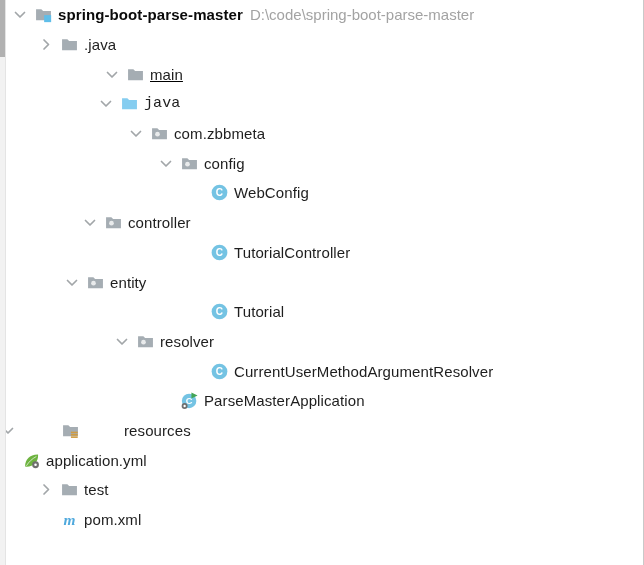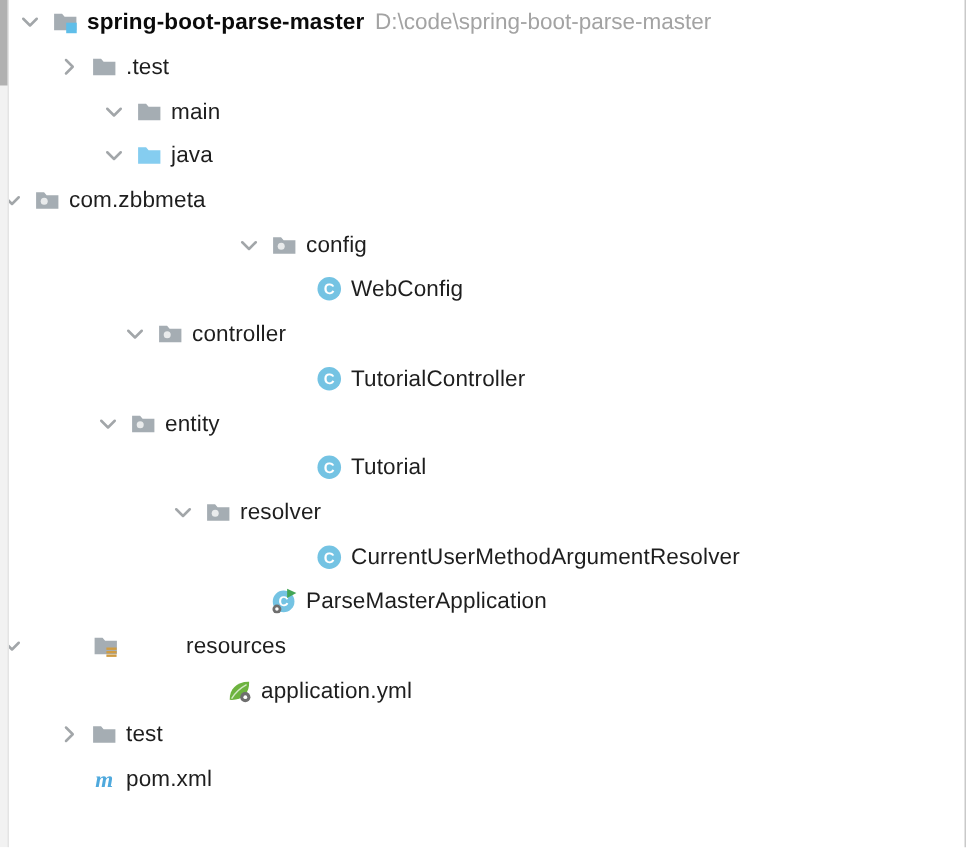--- a/index.html
+++ b/index.html
@@ -69,49 +69,49 @@
         <span class="chev">
           <svg width="17" height="17" viewBox="0 0 16 16">
             <polyline points="6,3.5 10.5,8 6,12.5" fill="none" stroke="#a2a6a9" stroke-width="1.7" stroke-linecap="round" stroke-linejoin="round"></polyline>
           </svg>
         </span>
         <span class="ico">
           <svg width="17" height="17" viewBox="0 0 16 16">
             <path d="M1 3 h5 l1.6 1.8 H15 V13.4 H1 Z" fill="#a5adb3"></path>
           </svg>
         </span>
-        <span class="lbl">.test</span>
-      </div>
-      <div class="row" style="padding-left: 68px;">
+        <span class="lbl">.java</span>
+      </div>
+      <div class="row" style="padding-left: 104px; text-decoration: underline;">
         <span class="chev">
           <svg width="17" height="17" viewBox="0 0 16 16">
             <polyline points="3.5,6 8,10.5 12.5,6" fill="none" stroke="#a2a6a9" stroke-width="1.7" stroke-linecap="round" stroke-linejoin="round"></polyline>
           </svg>
         </span>
         <span class="ico">
           <svg width="17" height="17" viewBox="0 0 16 16">
             <path d="M1 3 h5 l1.6 1.8 H15 V13.4 H1 Z" fill="#a5adb3"></path>
           </svg>
         </span>
         <span class="lbl">main</span>
       </div>
-      <div class="row" style="padding-left: 68px;">
+      <div class="row" style="padding-left: 98px; font-family: Liberation Mono, monospace;">
         <span class="chev">
           <svg width="17" height="17" viewBox="0 0 16 16">
             <polyline points="3.5,6 8,10.5 12.5,6" fill="none" stroke="#a2a6a9" stroke-width="1.7" stroke-linecap="round" stroke-linejoin="round"></polyline>
           </svg>
         </span>
         <span class="ico">
           <svg width="17" height="17" viewBox="0 0 16 16">
             <path d="M1 3 h5 l1.6 1.8 H15 V13.4 H1 Z" fill="#85cdf0"></path>
           </svg>
         </span>
         <span class="lbl">java</span>
       </div>
-      <div class="row" style="">
+      <div class="row" style="padding-left: 128px;">
         <span class="chev">
           <svg width="17" height="17" viewBox="0 0 16 16">
             <polyline points="3.5,6 8,10.5 12.5,6" fill="none" stroke="#a2a6a9" stroke-width="1.7" stroke-linecap="round" stroke-linejoin="round"></polyline>
           </svg>
         </span>
         <span class="ico">
           <svg width="17" height="17" viewBox="0 0 16 16">
             <path d="M1 3 h5 l1.6 1.8 H15 V13.4 H1 Z" fill="#a5adb3"></path>
             <circle cx="6.1" cy="8.6" r="2.2" fill="#e9ebec"></circle>
           </svg>
@@ -236,21 +236,21 @@
         <span class="ico">
           <svg width="17" height="17" viewBox="0 0 16 16">
             <path d="M1 3 h5 l1.6 1.8 H15 V13.4 H1 Z" fill="#a5adb3"></path>
             <rect x="8.4" y="9.1" width="6.4" height="1.5" fill="#d09c42"></rect>
             <rect x="8.4" y="11.3" width="6.4" height="1.5" fill="#d09c42"></rect>
             <rect x="8.4" y="13.5" width="6.4" height="1.5" fill="#d09c42"></rect>
           </svg>
         </span>
         <span class="lbl">resources</span>
       </div>
-      <div class="row" style="padding-left: 128px;">
+      <div class="row" style="">
         <span class="chev"></span>
         <span class="ico">
           <svg width="17" height="17" viewBox="0 0 16 16">
             <path d="M2 13.6 C1.8 7.2 6.4 2.2 14.2 2.4 C14.6 9.4 10 13.8 3.4 13.8 Z" fill="#6db33f"></path>
             <path d="M3.2 13 C5.5 9.2 8.5 6.4 12.6 4.2" stroke="#ffffff" stroke-width="0.9" fill="none" opacity="0.7"></path>
             <circle cx="11.8" cy="12" r="3.2" fill="#6e6e6e"></circle>
             <circle cx="11.8" cy="12" r="1.2" fill="#ffffff"></circle>
           </svg>
         </span>
         <span class="lbl">application.yml</span>

